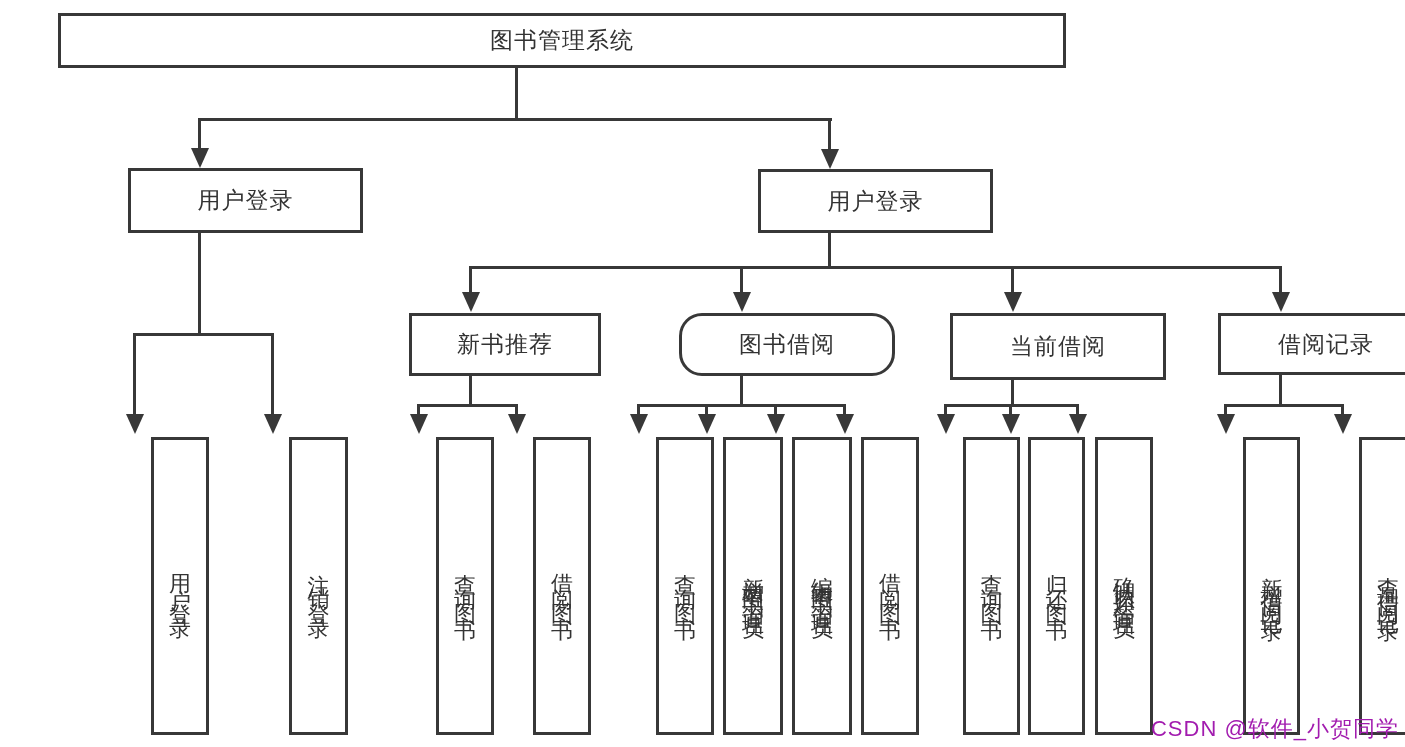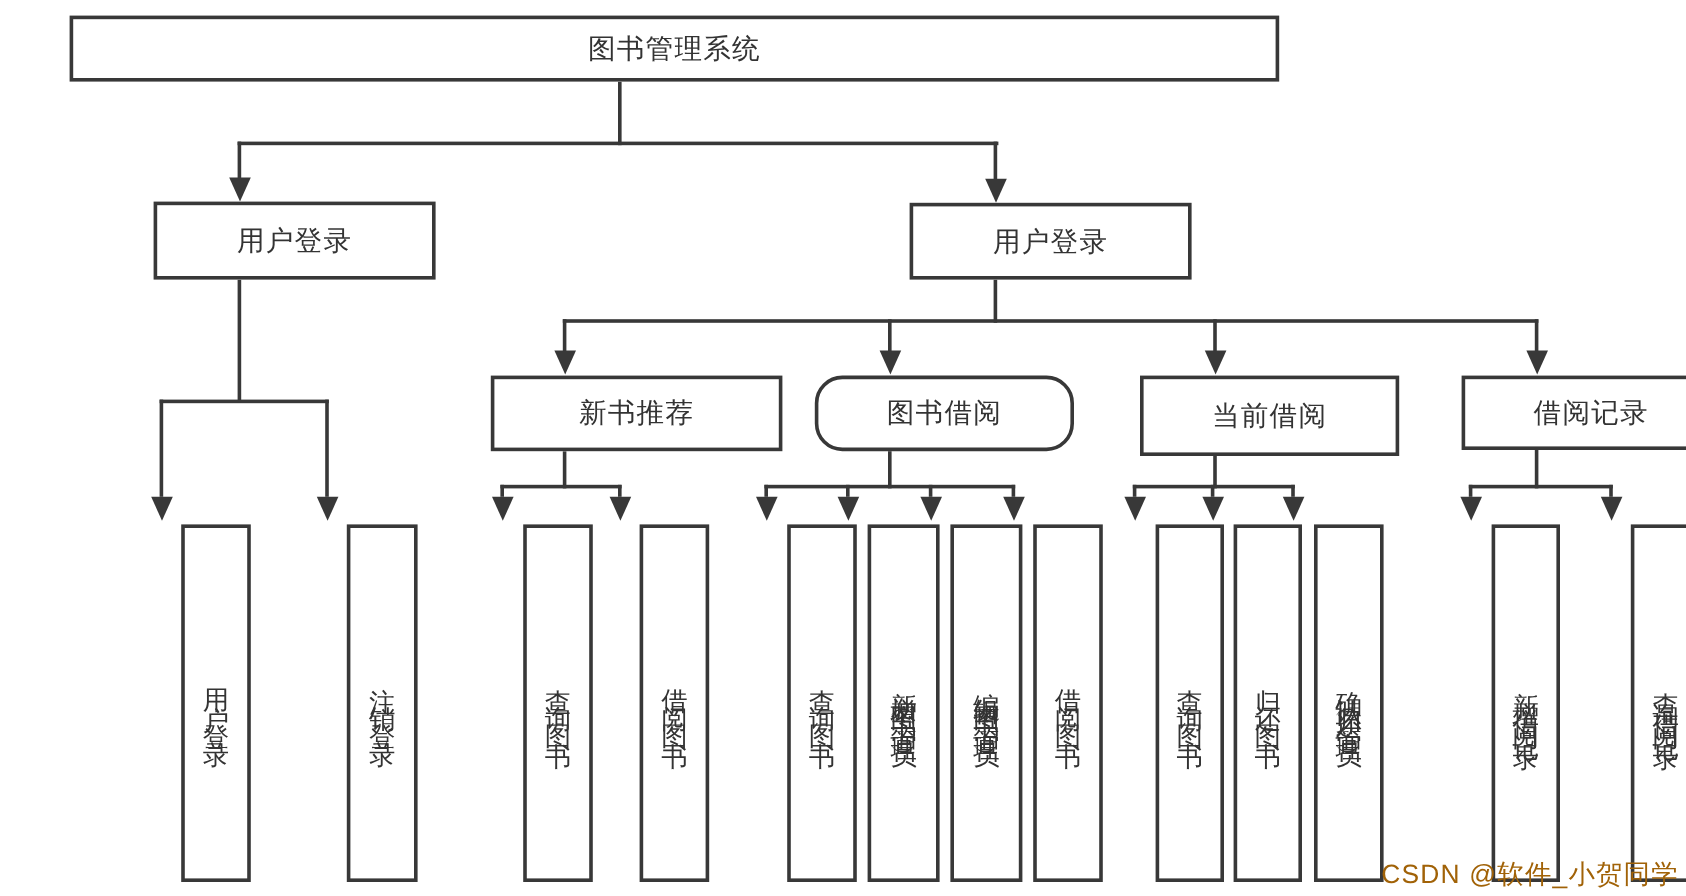--- a/index.html
+++ b/index.html
@@ -46,21 +46,21 @@
     width:0;height:0;
     border-left:9px solid transparent;
     border-right:9px solid transparent;
     border-top:20px solid #383838;
   }
   .watermark{
     position:absolute;
     right:6px;
     bottom:3px;
     font-size:22px;
-    color:#a16207;
+    color:#a21caf;
     letter-spacing:1px;
     white-space:nowrap;
   }
 </style>
 </head>
 <body>
 
 <div id="canvas">
 
   <div class="line" style="left:515px;top:68px;width:3px;height:53px;"></div>
@@ -126,21 +126,21 @@
     <span class="hlabel">图书管理系统</span>
   </div>
 
   <div class="node" style="left:82px;top:168px;width:235px;height:65px;">
     <span class="hlabel">用户登录</span>
   </div>
   <div class="node" style="left:712px;top:169px;width:235px;height:64px;">
     <span class="hlabel">用户登录</span>
   </div>
 
-  <div class="node" style="left:363px;top:313px;width:243px;height:63px;">
+  <div class="node" style="left:363px;top:313px;width:192px;height:63px;">
     <span class="hlabel">新书推荐</span>
   </div>
   <div class="node" style="left:633px;top:313px;width:216px;height:63px;border-radius:23px;">
     <span class="hlabel">图书借阅</span>
   </div>
   <div class="node" style="left:904px;top:313px;width:216px;height:67px;">
     <span class="hlabel">当前借阅</span>
   </div>
   <div class="node" style="left:1172px;top:313px;width:216px;height:62px;">
     <span class="hlabel">借阅记录</span>

